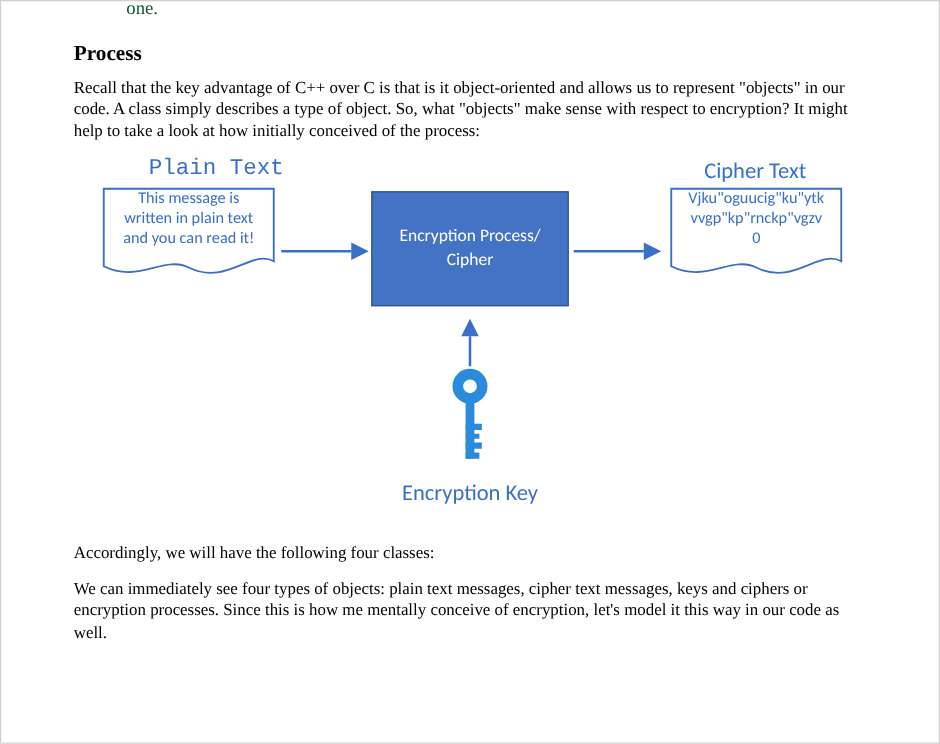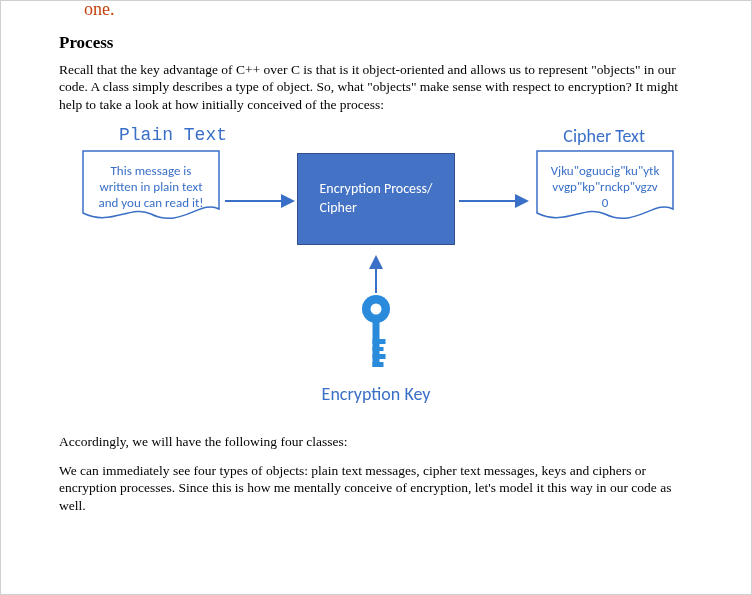--- a/index.html
+++ b/index.html
@@ -14,23 +14,23 @@
       height: 595px;
       background: #ffffff;
       border: 1px solid #d0d0d0;
       padding: 18px 58px 18px 58px;
       position: relative;
       overflow: hidden;
     }
     .cutoff {
       position: absolute;
       top: -2px;
-      left: 83px;
-      font-size: 18px;
-      color: #c2410c;
+      left: 100px;
+      font-size: 15px;
+      color: #14532d;
     }
     h2.approach {
       font-family: "Times New Roman", Times, serif;
       font-weight: bold;
       font-size: 17px;
       margin-top: 14px;
       margin-bottom: 8px;
       color: #000;
     }
     p.body {
@@ -72,41 +72,42 @@
     .note svg {
       position: absolute;
       inset: 0;
       width: 100%;
       height: 100%;
     }
     .note .note-text {
       position: absolute;
       left: 8px;
       right: 8px;
-      top: 14px;
+      top: 2px;
       font-family: Calibri, Arial, sans-serif;
       font-size: 13px;
       color: #3a6fc7;
       text-align: center;
       line-height: 1.25;
       white-space: pre-line;
     }
     
     .process {
       position: absolute;
       left: 50%;
       top: 28px;
       width: 158px;
       height: 92px;
       transform: translateX(-50%);
       background: #4472c4;
       border: 1px solid #2f528f;
       display: flex;
       align-items: center;
       justify-content: center;
+      text-align: center;
       font-family: Calibri, Arial, sans-serif;
       font-size: 14px;
       color: #ffffff;
       line-height: 1.35;
       padding: 6px;
       white-space: pre-line;
     }
     
     .arrow {
       position: absolute;

